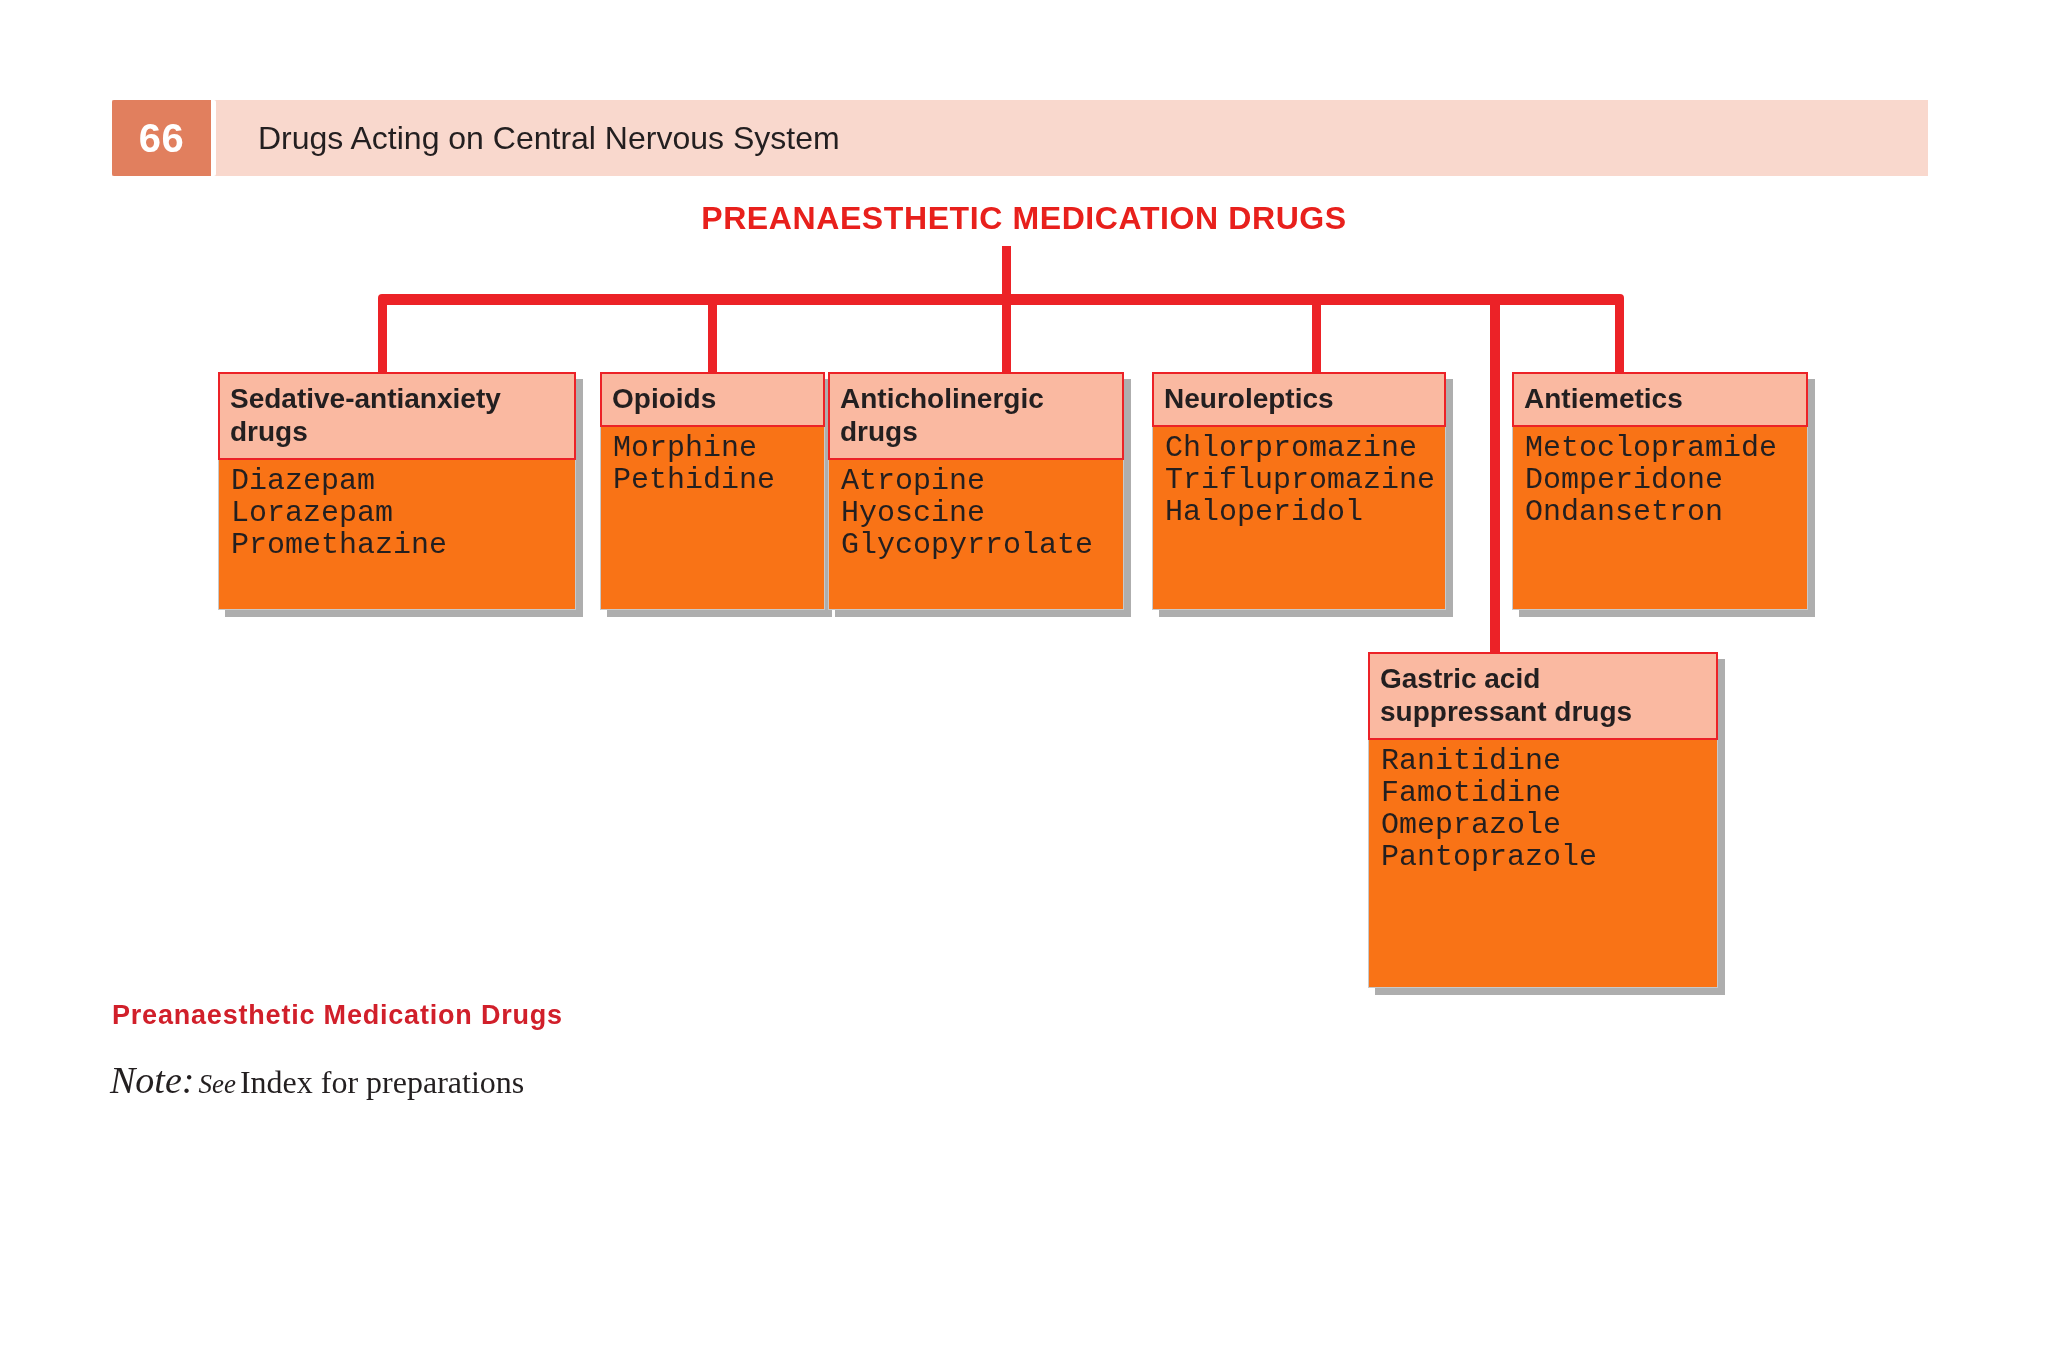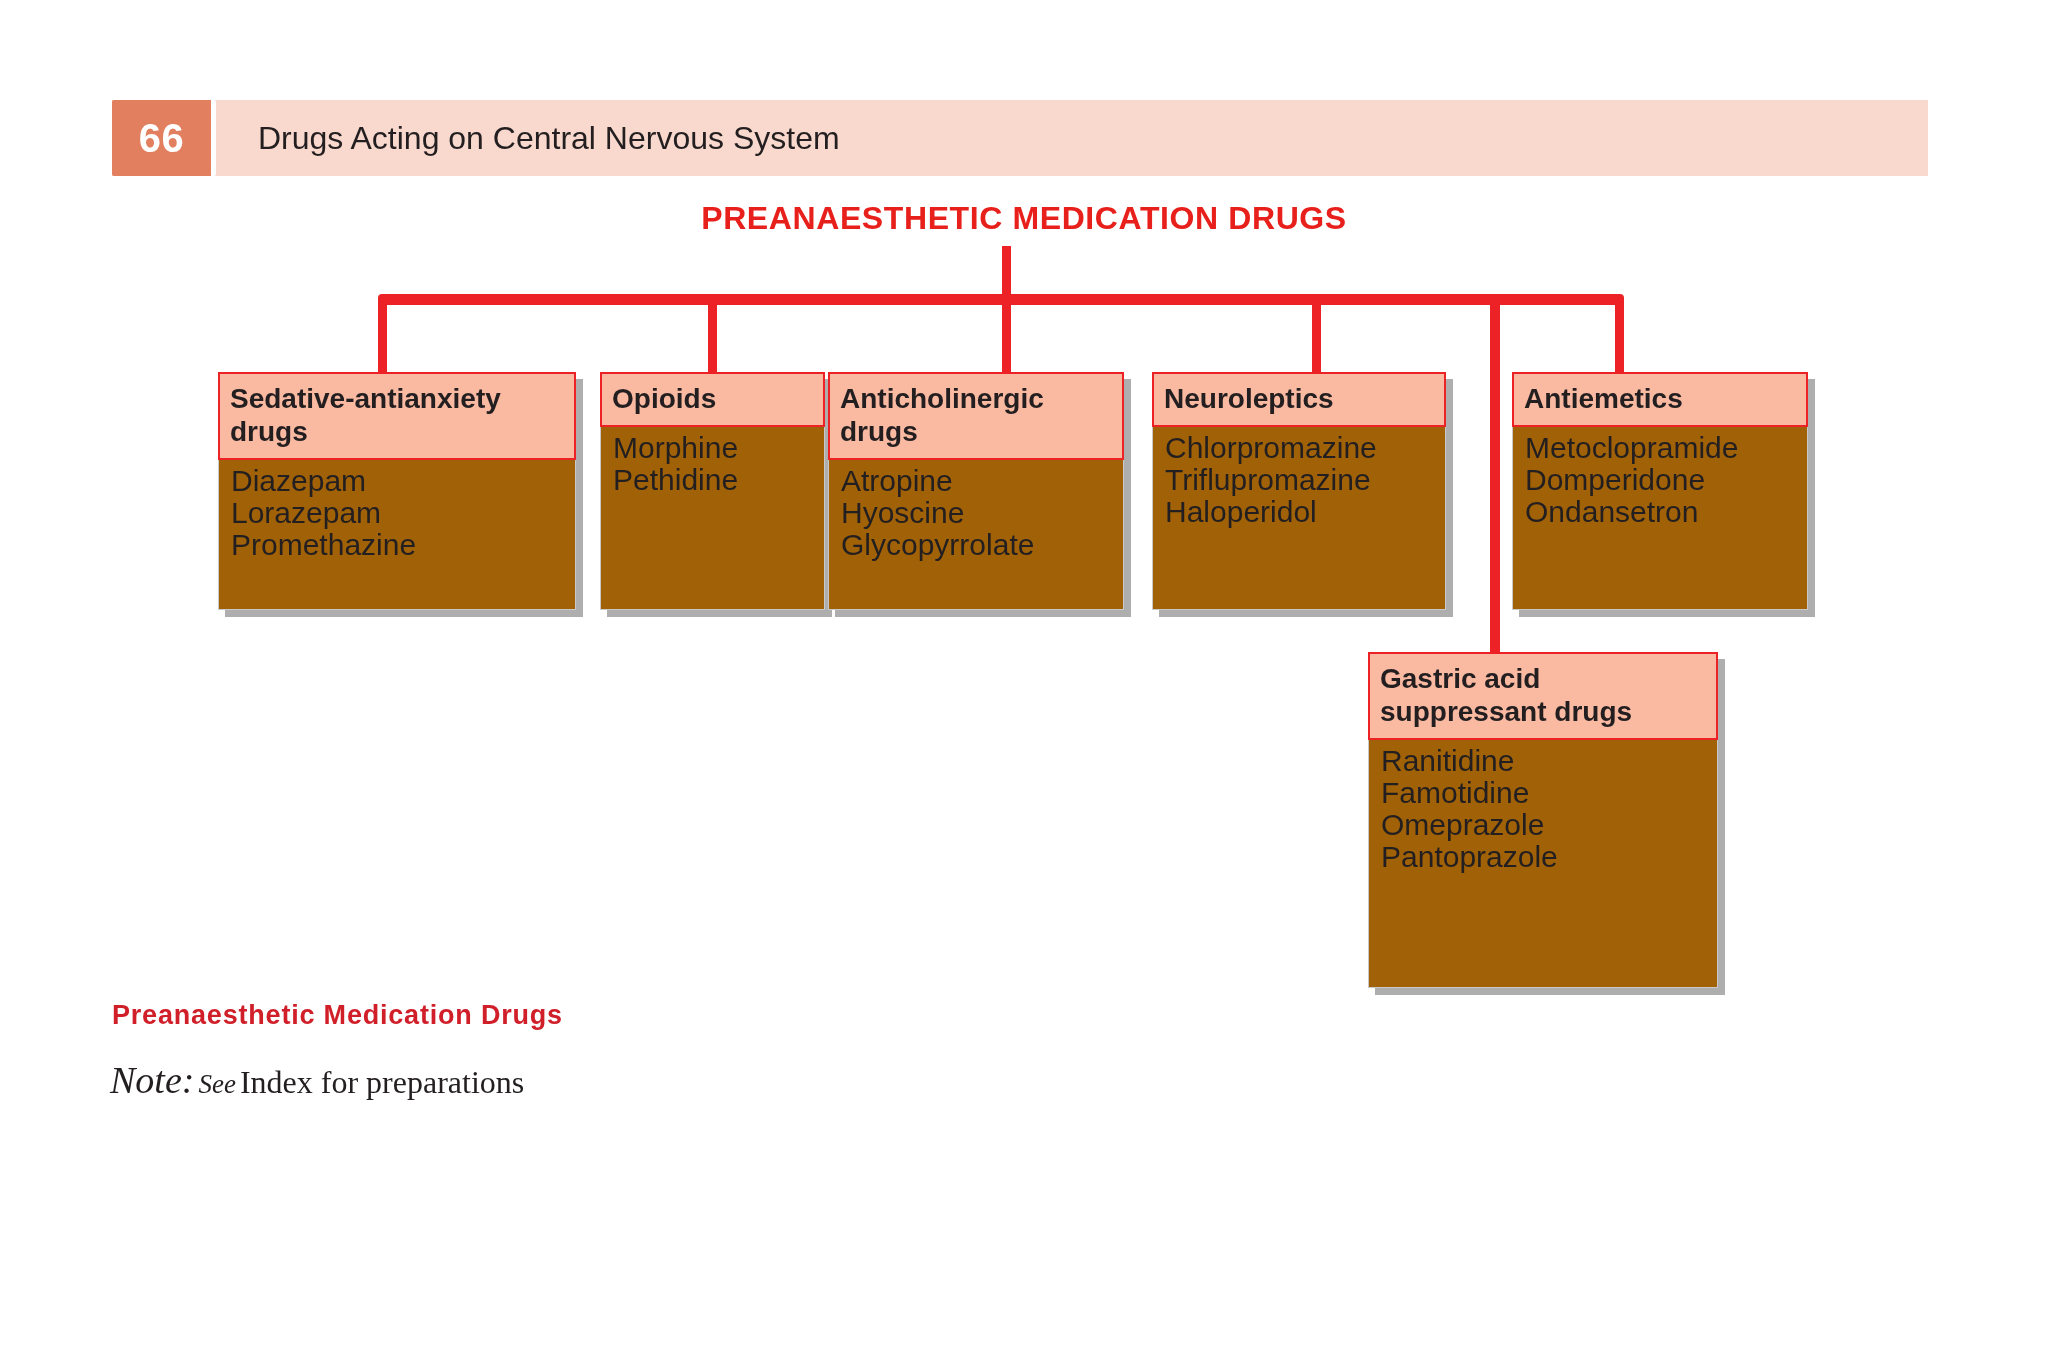--- a/index.html
+++ b/index.html
@@ -40,37 +40,37 @@
     letter-spacing:0.6px;
   }
 
   
   .conn{position:absolute;background:#ec2227;}
   .conn-round{border-radius:4px;}
 
   
   .node{
     position:absolute;
-    background:#a16207;
+    background:#f97316;
     box-sizing:border-box;
     box-shadow:7px 7px 0 0 rgba(160,160,160,0.85);
     border:1px solid #c9c9c9;
   }
   .node-head{
     background:#fab9a1;
     border:2px solid #ec2227;
     box-sizing:border-box;
     font-size:28px;font-weight:bold;color:#231f20;
     padding:8px 10px 10px 10px;
     line-height:1.18;
     margin:-1px;
   }
   .node-body{
     padding:6px 12px 12px 12px;
-    font-family:Liberation Sans, sans-serif;
+    font-family:Liberation Mono, monospace;
     font-size:30px;color:#231f20;
     line-height:1.07;
   }
   .node-body div{white-space:nowrap;}
 
   
   #caption{
     position:absolute;left:112px;top:1000px;
     font-size:27px;font-weight:bold;color:#d11f2a;
     letter-spacing:0.8px;

